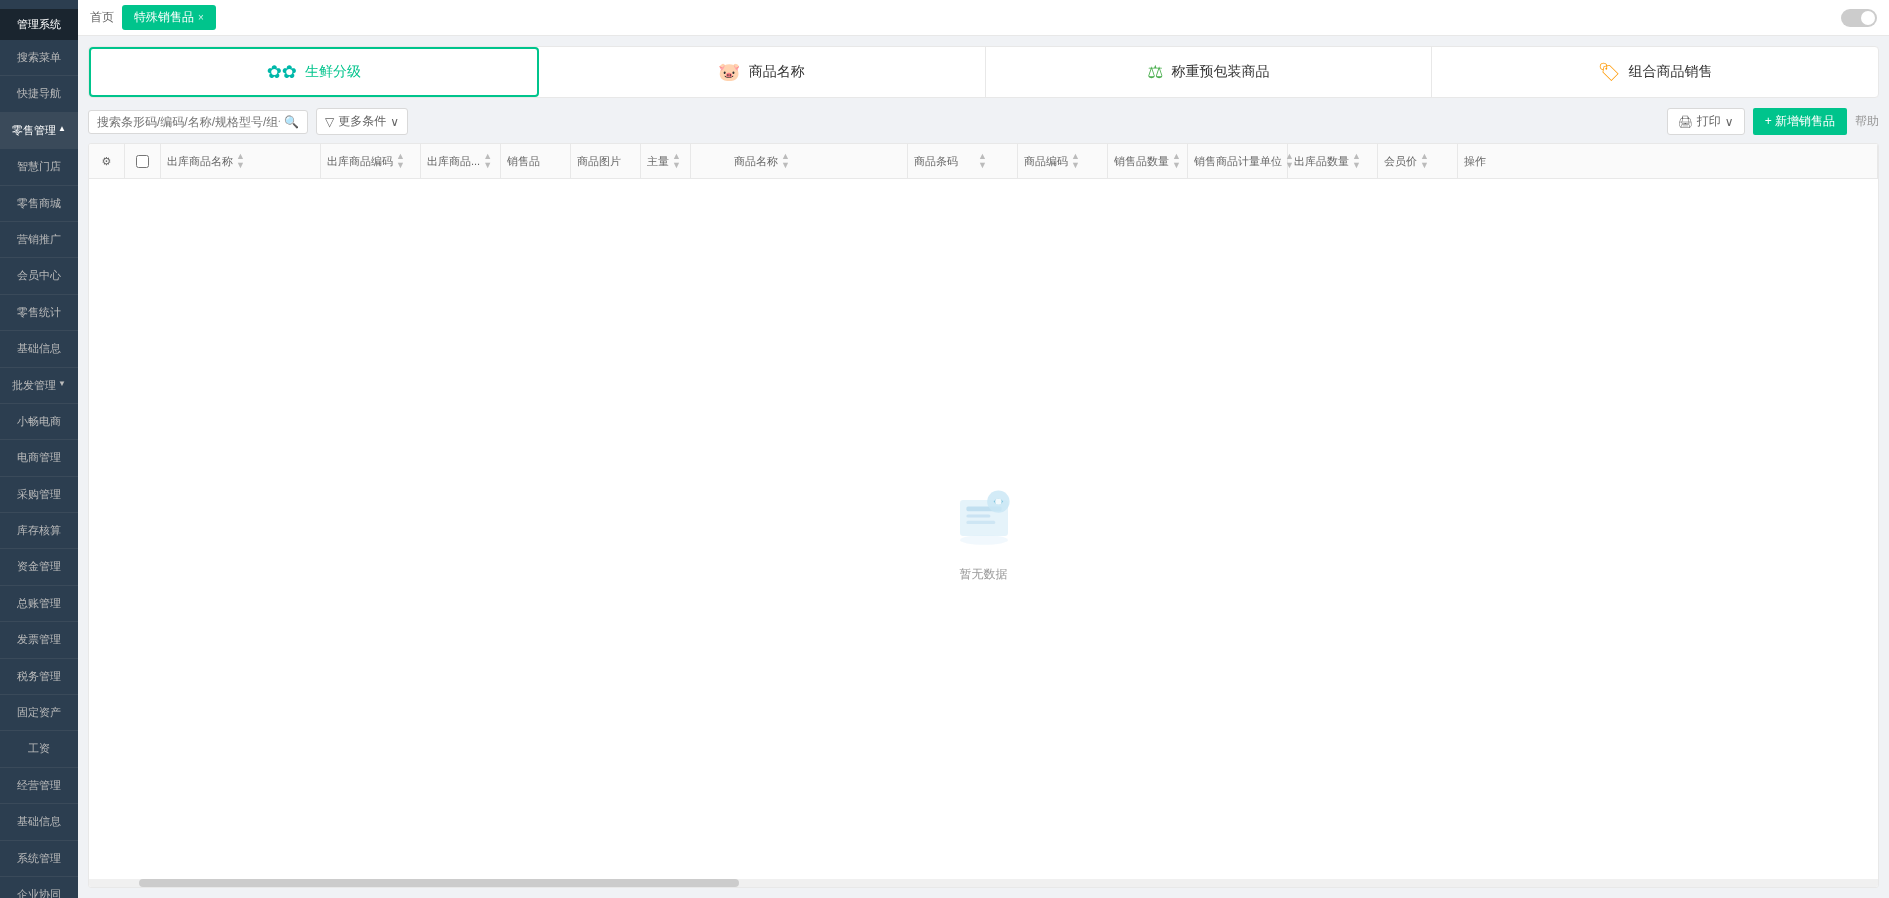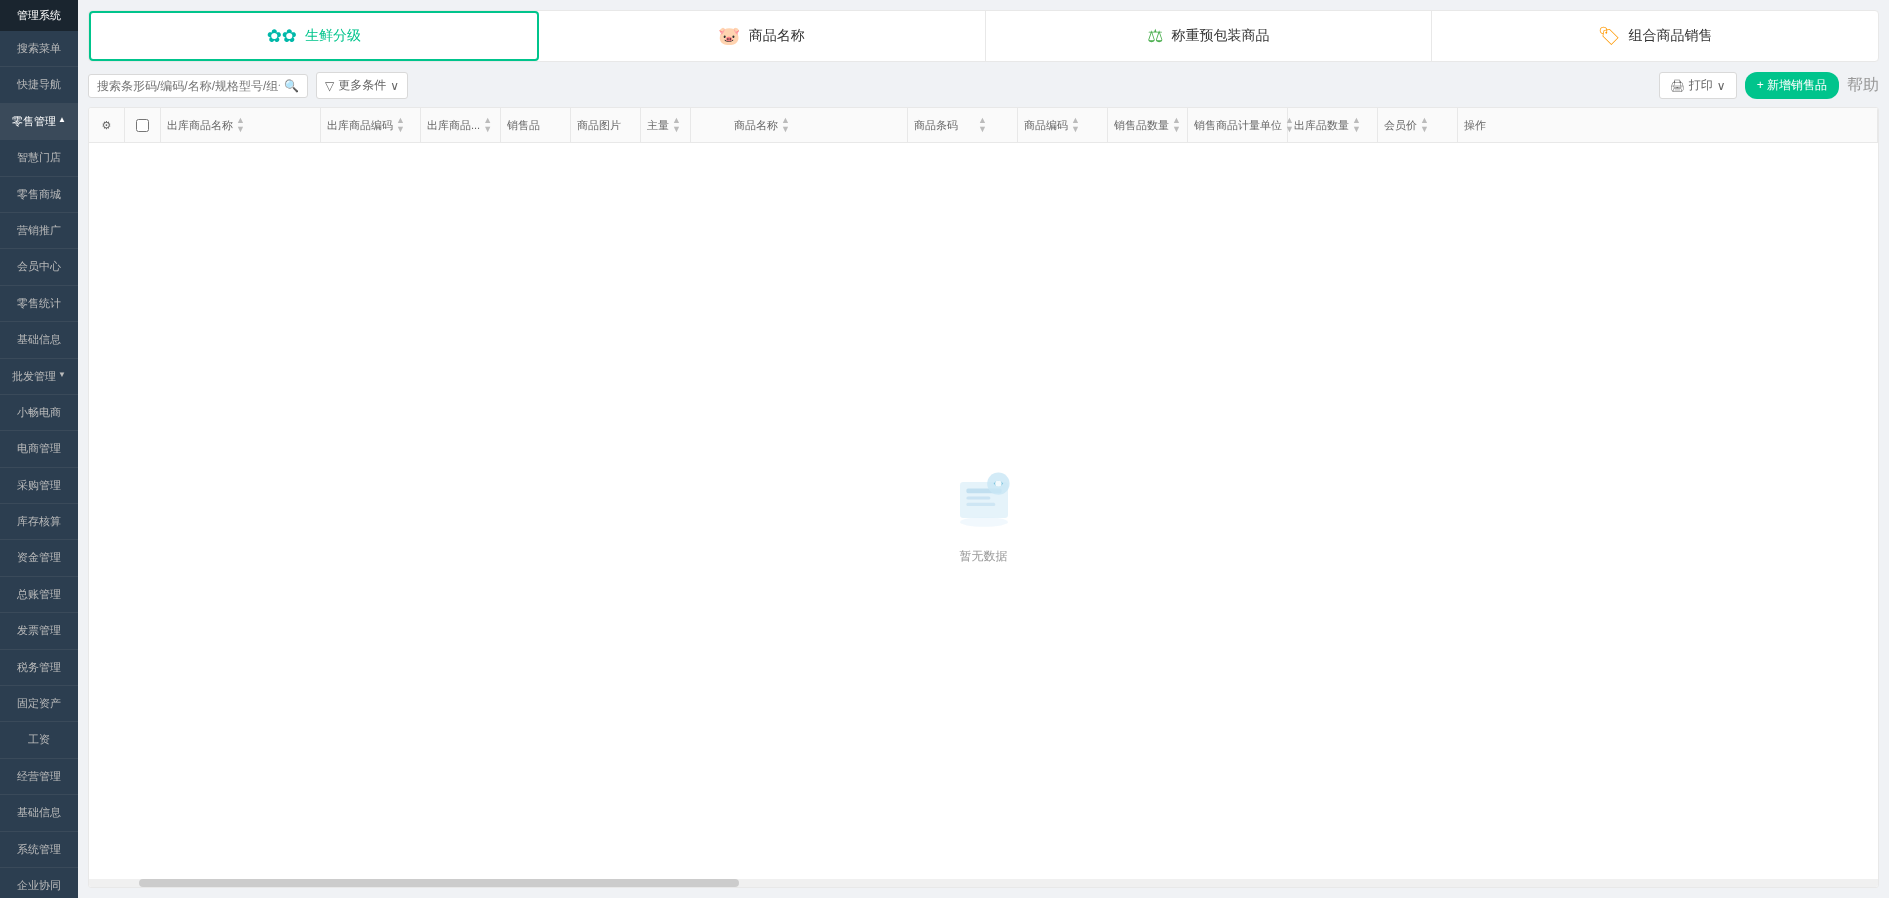--- a/index.html
+++ b/index.html
@@ -23,20 +23,21 @@
     .sidebar-logo {
       background: #1a252f;
       padding: 8px 0;
       text-align: center;
       color: #fff;
       font-size: 11px;
       height: 36px;
       display: flex;
       align-items: center;
       justify-content: center;
+      margin-top: 9px;
     }
 
     .sidebar-item {
       padding: 10px 4px;
       text-align: center;
       cursor: pointer;
       color: #bbb;
       font-size: 11px;
       line-height: 1.4;
       border-bottom: 1px solid #3a4a5a;
@@ -209,30 +210,30 @@
       padding: 4px 10px;
       border: 1px solid #d9d9d9;
       border-radius: 3px;
       background: #fff;
     }
     .new-btn {
       background: #00c48c;
       color: #fff;
       border: none;
       padding: 5px 12px;
-      border-radius: 12px;
+      border-radius: 2px;
       font-size: 12px;
       cursor: pointer;
       display: flex;
       align-items: center;
       gap: 4px;
     }
     .help-btn {
       color: #999;
-      font-size: 16px;
+      font-size: 12px;
       cursor: pointer;
     }
 
     
     .table-container {
       background: #fff;
       border: 1px solid #e8e8e8;
       border-radius: 3px;
       flex: 1;
       display: flex;
@@ -434,20 +435,30 @@
     <span>系统管理</span>
   </div>
   <div class="sidebar-item">
     <span>企业协同</span>
   </div>
 
 </div>
 
 <div class="main">
 
+  <div class="topbar">
+    <span class="topbar-home">首页</span>
+    <div class="topbar-tab">
+      <span>特殊销售品</span>
+      <span class="close-x">×</span>
+    </div>
+    <div class="topbar-right">
+      <div class="toggle-btn"></div>
+    </div>
+  </div>
 
   <div class="content">
 
     <div class="category-tabs">
       <div class="category-tab active">
         <span class="tab-icon icon-fresh">✿✿</span>
         <span>生鲜分级</span>
       </div>
       <div class="category-tab">
         <span class="tab-icon icon-meat">🐷</span>

